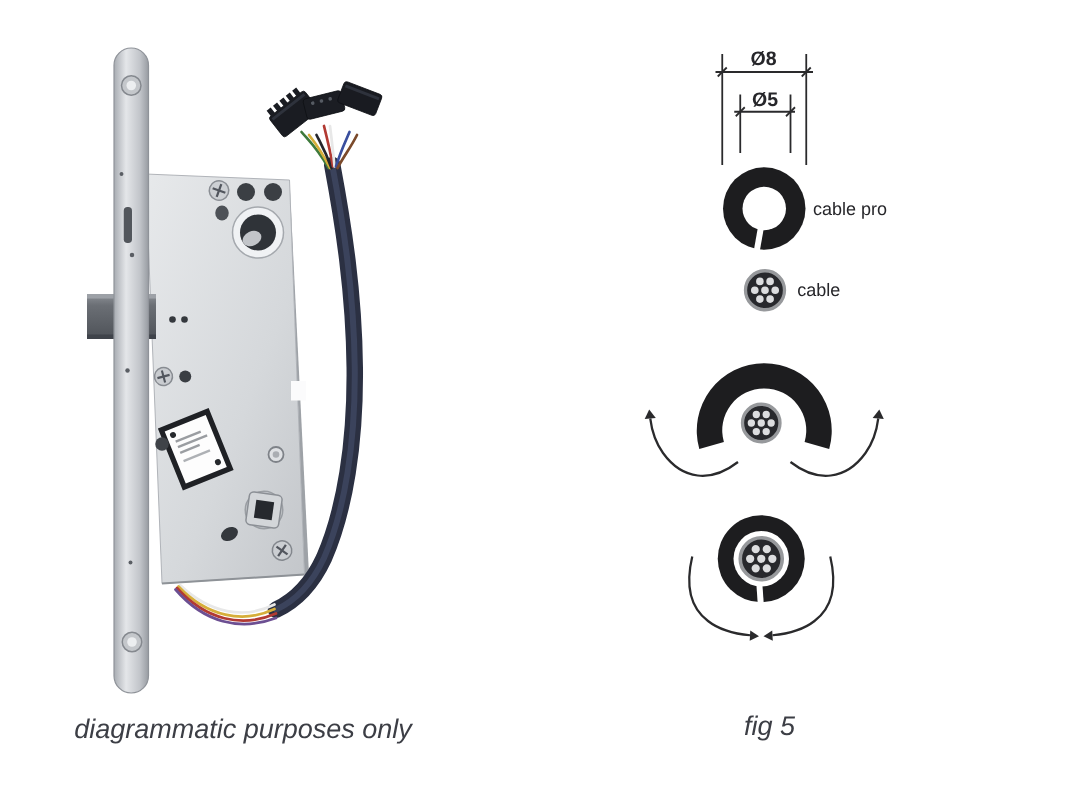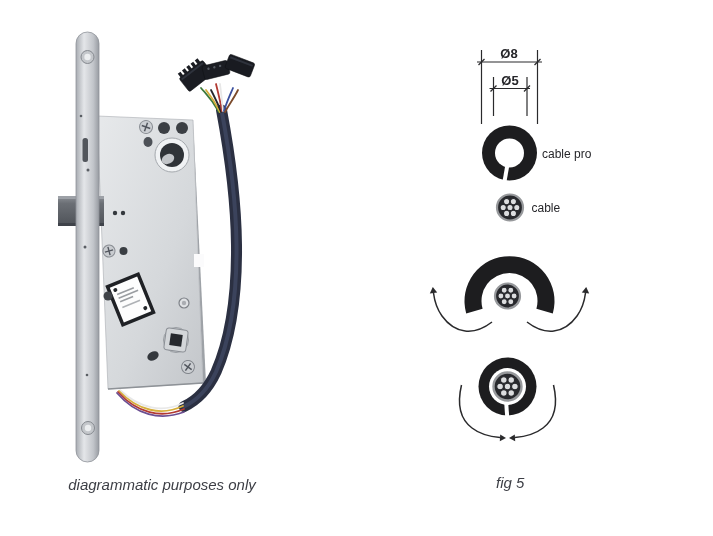--- a/index.html
+++ b/index.html
@@ -8,22 +8,22 @@
     --hole:#383c41; --cable-sheath:#2b3042; --cable-core:#3e4660;
     --wire-red:#b23a33; --wire-yellow:#d6ae3a; --wire-white:#e8e8e8;
     --wire-purple:#6c4f92; --wire-green:#3e7a3c; --wire-blue:#3a4f9e;
     --wire-brown:#7b4a2b; --wire-black:#25262b;
     --cross-fill:#28292d; --cross-ring:#97999c; --strand:#dcdddf;
   }
   html,body{margin:0;padding:0;background:#888;}
   .page{position:relative;width:713px;height:536px;background:var(--bg);overflow:hidden;
         font-family:"Liberation Sans",sans-serif;}
   .photo{position:absolute;left:50px;top:15px;width:250px;height:460px;margin:0;}
-  .diagram{position:absolute;left:420px;top:30px;width:190px;height:430px;margin:0;}
-  .caption{position:absolute;color:var(--text);font-style:italic;font-size:15px;white-space:nowrap;}
+  .diagram{position:absolute;left:420px;top:16px;width:190px;height:430px;margin:0;}
+  .caption{position:absolute;color:var(--text);font-style:italic;font-size:18px;white-space:nowrap;}
   .caption-photo{left:162px;top:476px;transform:translateX(-50%);}
   .caption-fig{left:496px;top:474px;}
   svg{display:block;width:100%;height:100%;}
   svg text{font-family:"Liberation Sans",sans-serif;fill:#26262a;}
   .dim-label{font-size:13px;font-weight:600;}
   .part-label{font-size:12px;}
   .ink{fill:var(--ink);}
   .dline{stroke:#2a2a2c;stroke-width:1.2;fill:none;}
   .arrow{stroke:#2a2a2c;stroke-width:1.5;fill:none;}
   .ahead{fill:#2a2a2c;}

